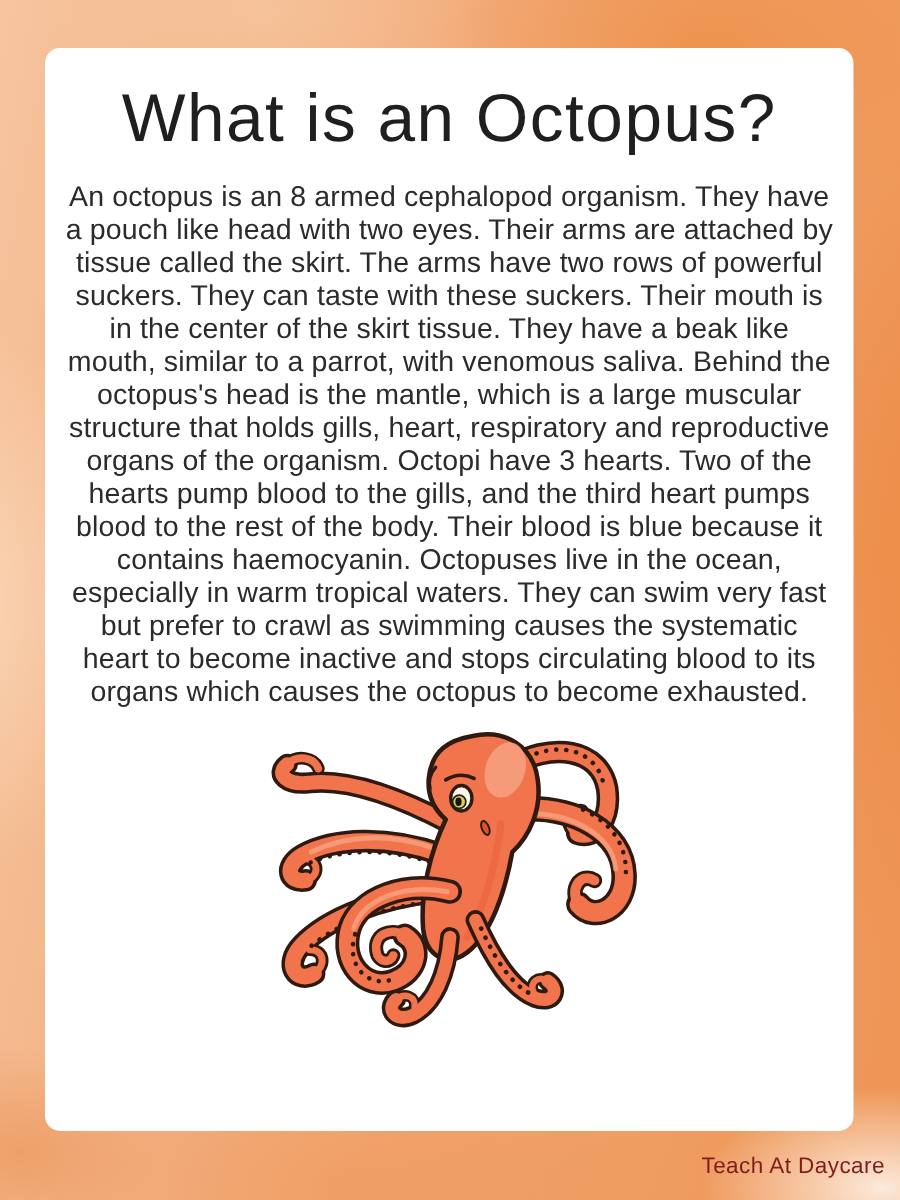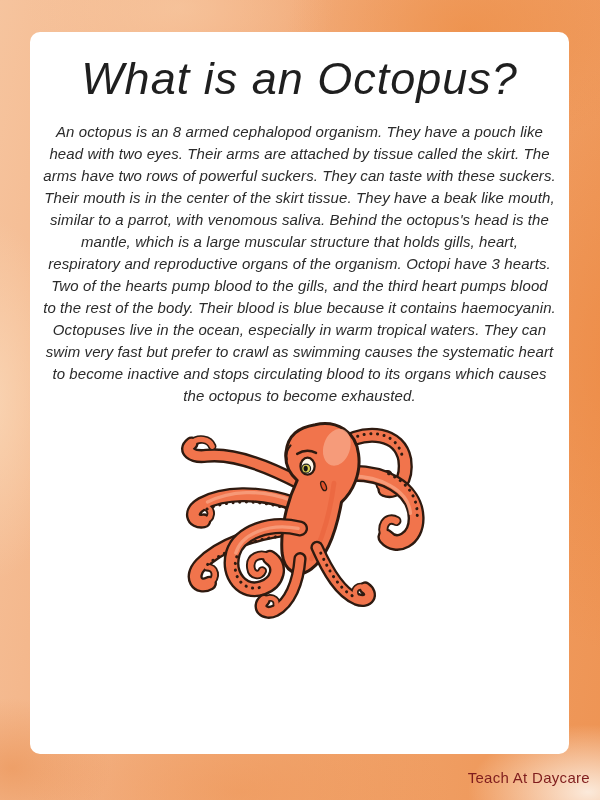--- a/index.html
+++ b/index.html
@@ -23,30 +23,30 @@
       radial-gradient(300px 140px at 40% 99%, rgba(238,148,84,.50), transparent 70%),
       radial-gradient(160px 90px at 98% 99%, rgba(253,243,233,.90), transparent 75%),
       radial-gradient(120px 260px at -2% 50%, rgba(250,216,184,.85), transparent 70%),
       radial-gradient(140px 100px at 2% 96%, rgba(233,140,75,.55), transparent 70%),
       radial-gradient(220px 120px at 30% 1%, rgba(248,205,168,.55), transparent 70%),
       linear-gradient(100deg,#f6c49e 0%, #f3b183 30%, #f0a066 70%, #ee9454 100%);
   }
   .card{
     position:absolute;left:30px;top:32px;width:539px;height:722px;
     background:var(--card);border-radius:10px;
-    display:flex;flex-direction:column;align-items:center;font-style:italic;
+    display:flex;flex-direction:column;align-items:center;
   }
   .title{
     margin:22px 0 0 0;
     font-size:45px;font-weight:normal;letter-spacing:1px;
     color:var(--ink);text-align:center;line-height:1.1;
   }
   .article{
     margin:17px 0 0 0;padding:0 13px;
-    font-size:15px;line-height:22px;letter-spacing:.1px;
+    font-size:19px;line-height:22px;letter-spacing:.1px;
     color:var(--body-ink);text-align:center;
   }
   .octo-wrap{margin-top:10px;display:flex;justify-content:center;}
   .credit{
     position:absolute;right:10px;top:769px;
     font-size:15px;color:#7f1d1d;letter-spacing:.3px;
   }
   
   .o-out{fill:none;stroke:var(--oct-outline);stroke-linecap:round;}
   .o-fil{fill:none;stroke:var(--oct-body);stroke-linecap:round;}

